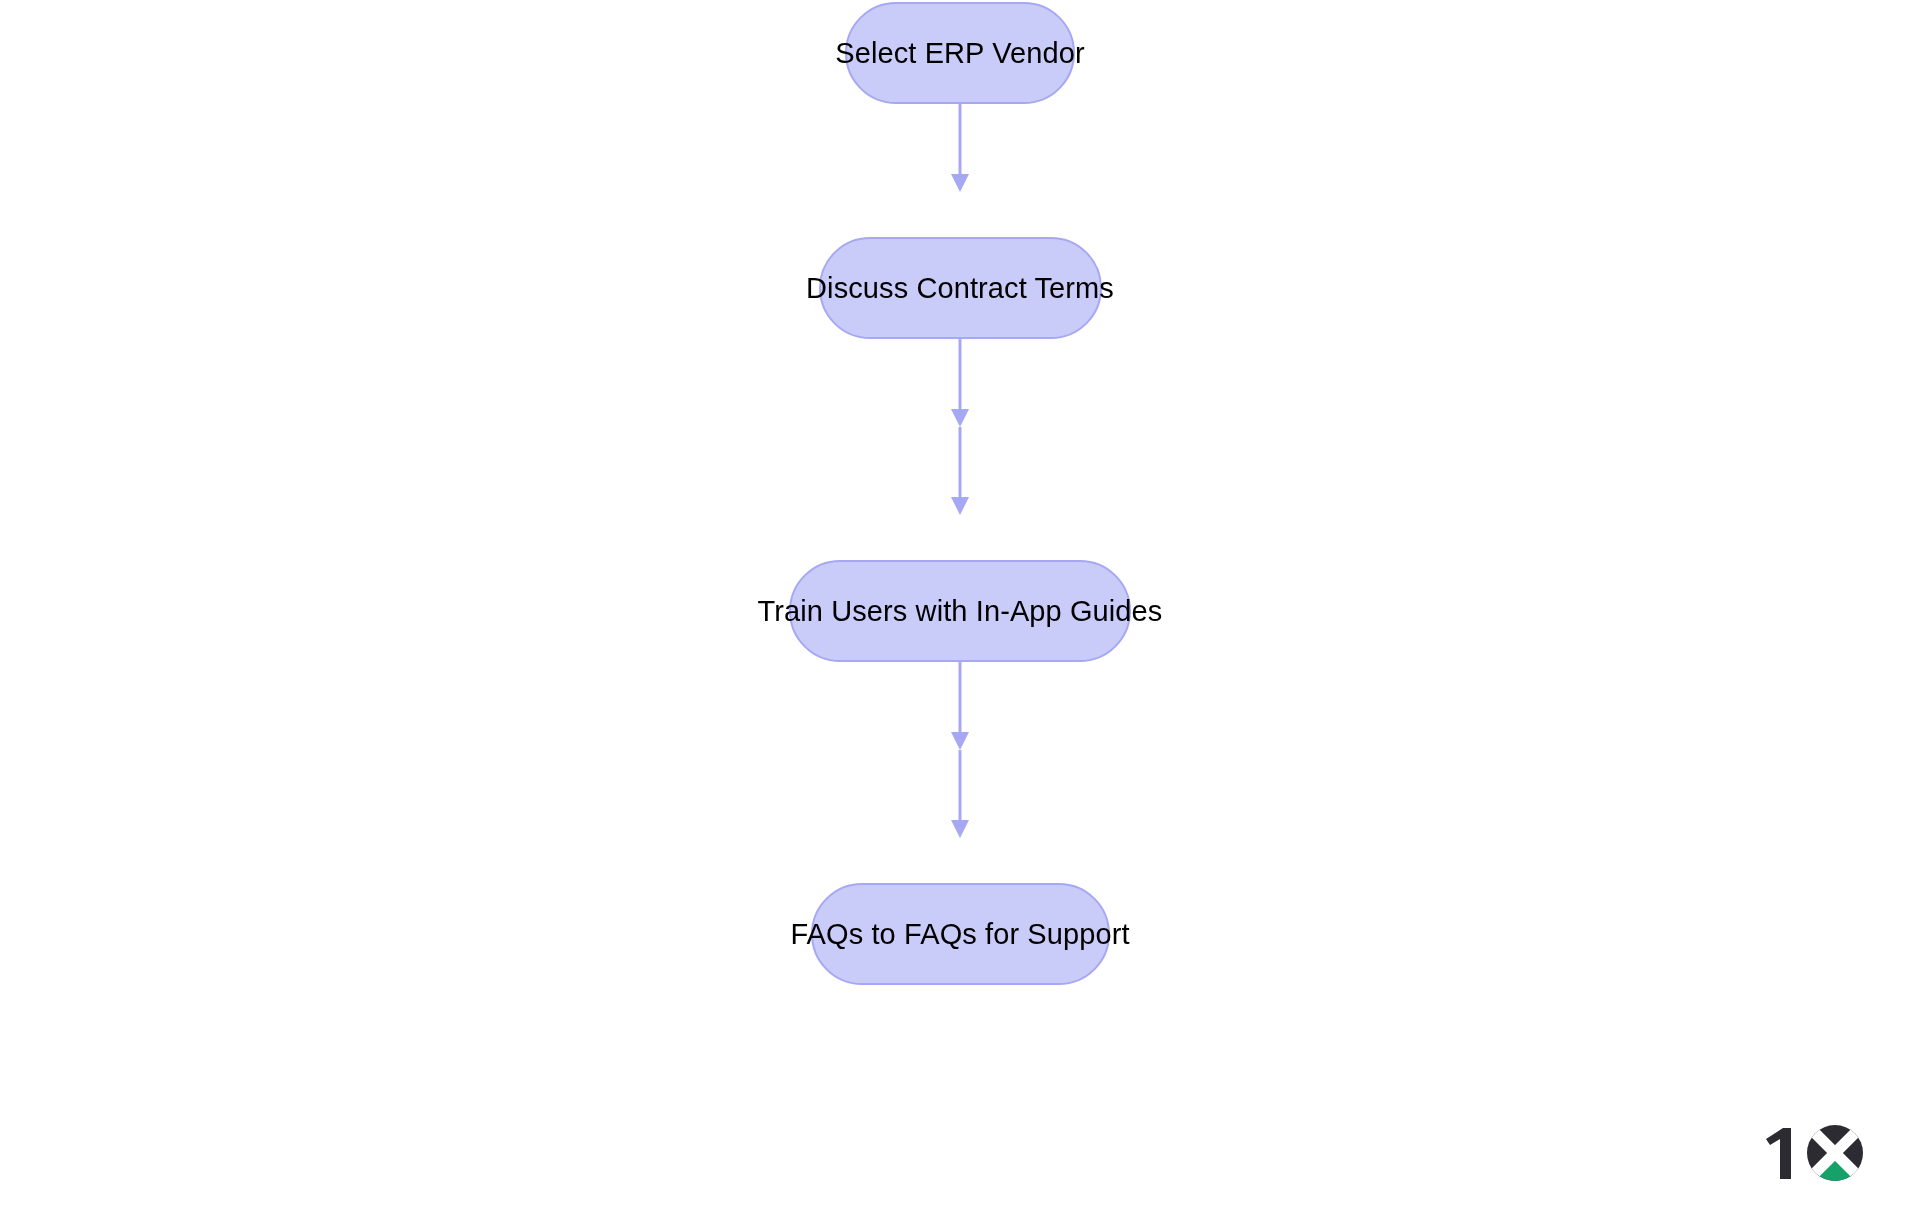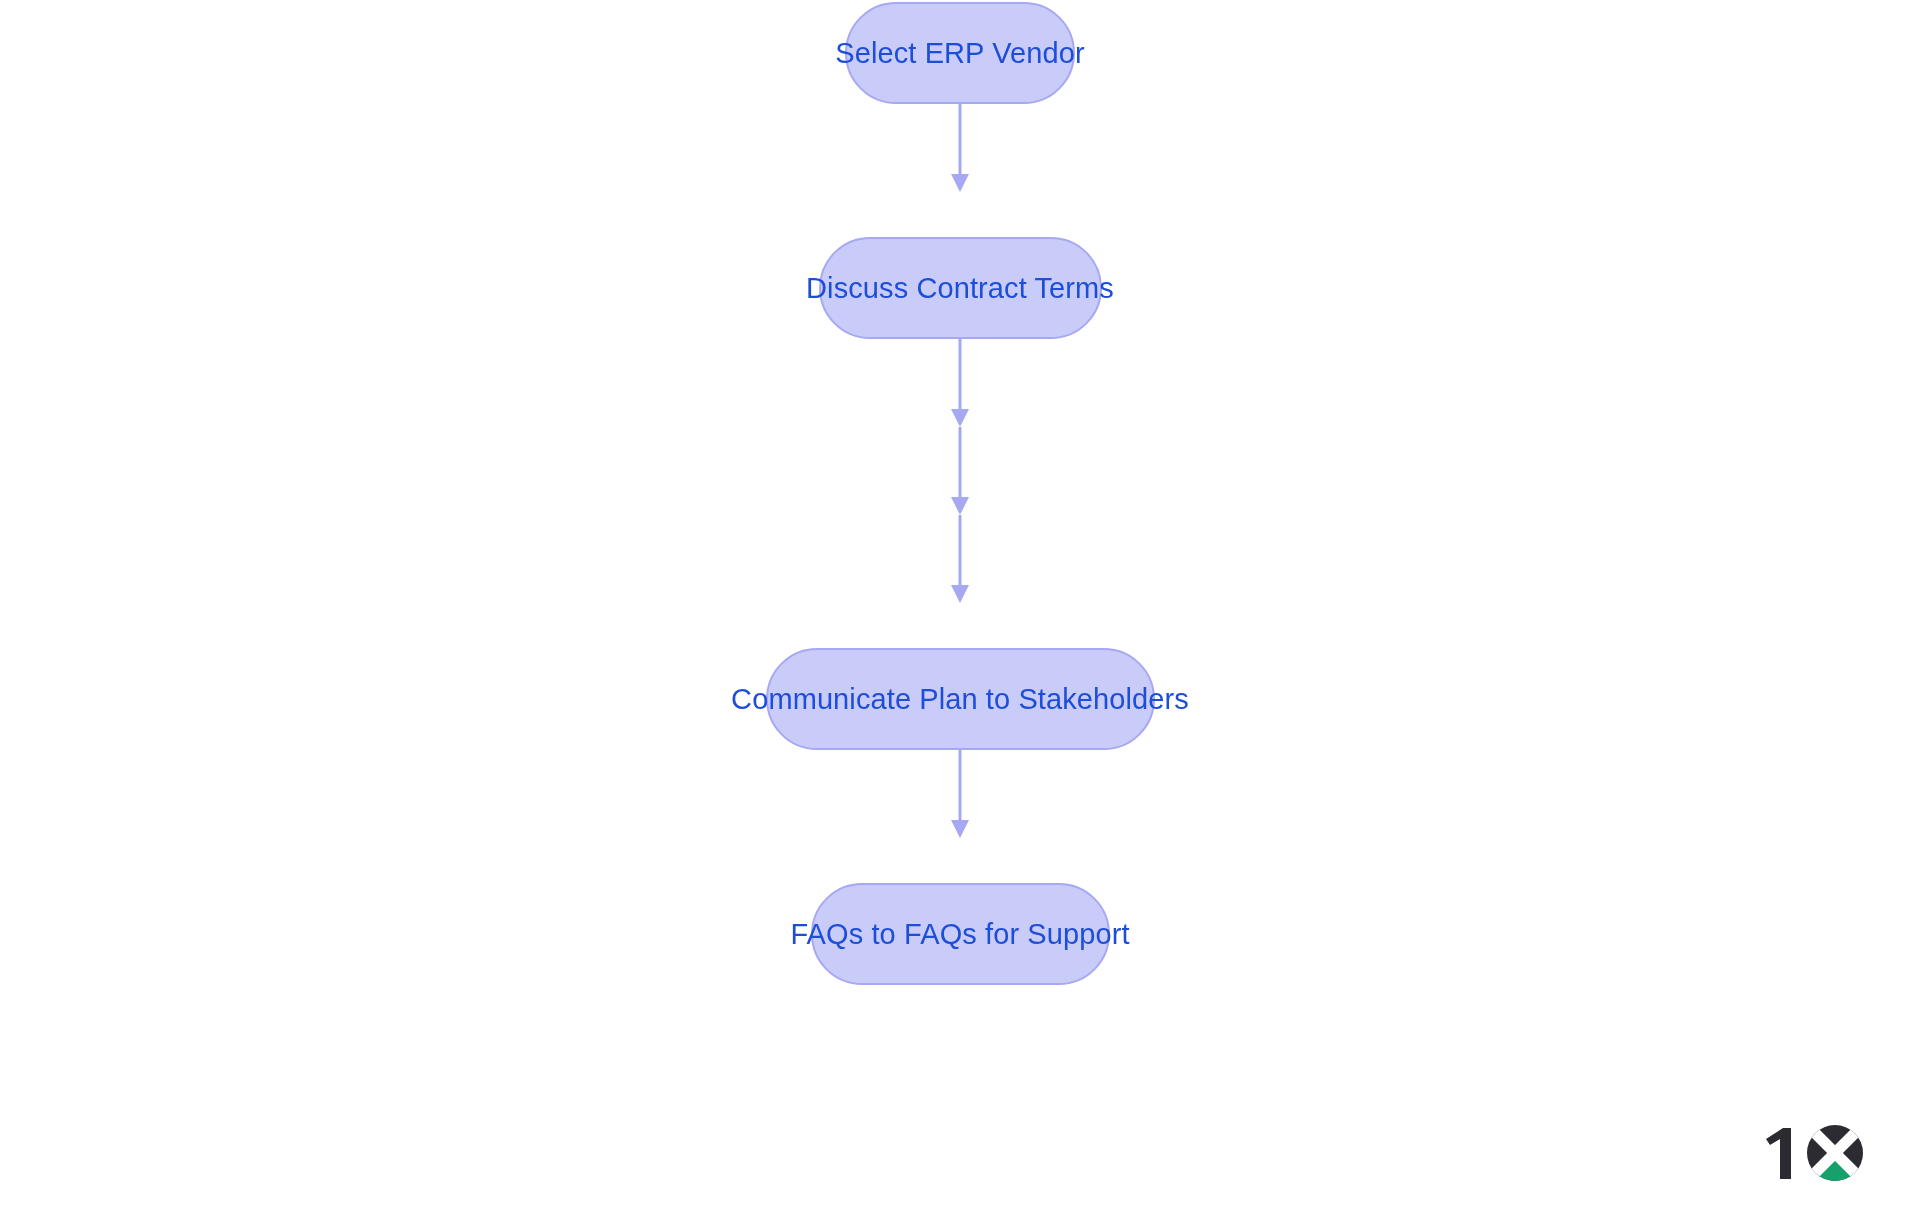--- a/index.html
+++ b/index.html
@@ -46,21 +46,21 @@
     align-items: center;
     justify-content: center;
     padding: 0 46px;
     white-space: nowrap;
     position: relative;
     z-index: 2;
     margin-top: 45px;
   }
 
   .flow-node-label {
-    color: #1d4ed8;
+    color: #000000;
     font-size: 29px;
     font-weight: 400;
     letter-spacing: 0.1px;
     line-height: 1;
     font-family: "Liberation Sans", sans-serif;
     text-align: right;
   }
 
   
   .flow-connector {
@@ -117,31 +117,31 @@
     </div>
 
 
     <div class="flow-connector">
       <svg width="26" height="88" viewBox="0 0 26 88" xmlns="http://www.w3.org/2000/svg">
         <line x1="13" y1="0" x2="13" y2="72" stroke="#a6a8f4" stroke-width="3"></line>
         <polygon points="4,70 22,70 13,88" fill="#a6a8f4"></polygon>
       </svg>
     </div>
 
+    <div class="flow-node" style="width:342px;">
+      <span class="flow-node-label">Train Users with In-App Guides</span>
+    </div>
 
     <div class="flow-connector">
       <svg width="26" height="88" viewBox="0 0 26 88" xmlns="http://www.w3.org/2000/svg">
         <line x1="13" y1="0" x2="13" y2="72" stroke="#a6a8f4" stroke-width="3"></line>
         <polygon points="4,70 22,70 13,88" fill="#a6a8f4"></polygon>
       </svg>
     </div>
 
-    <div class="flow-node" style="width:389px;">
-      <span class="flow-node-label">Communicate Plan to Stakeholders</span>
-    </div>
 
     <div class="flow-connector">
       <svg width="26" height="88" viewBox="0 0 26 88" xmlns="http://www.w3.org/2000/svg">
         <line x1="13" y1="0" x2="13" y2="72" stroke="#a6a8f4" stroke-width="3"></line>
         <polygon points="4,70 22,70 13,88" fill="#a6a8f4"></polygon>
       </svg>
     </div>
 
     <div class="flow-node" style="width:299px;">
       <span class="flow-node-label">FAQs to FAQs for Support</span>

